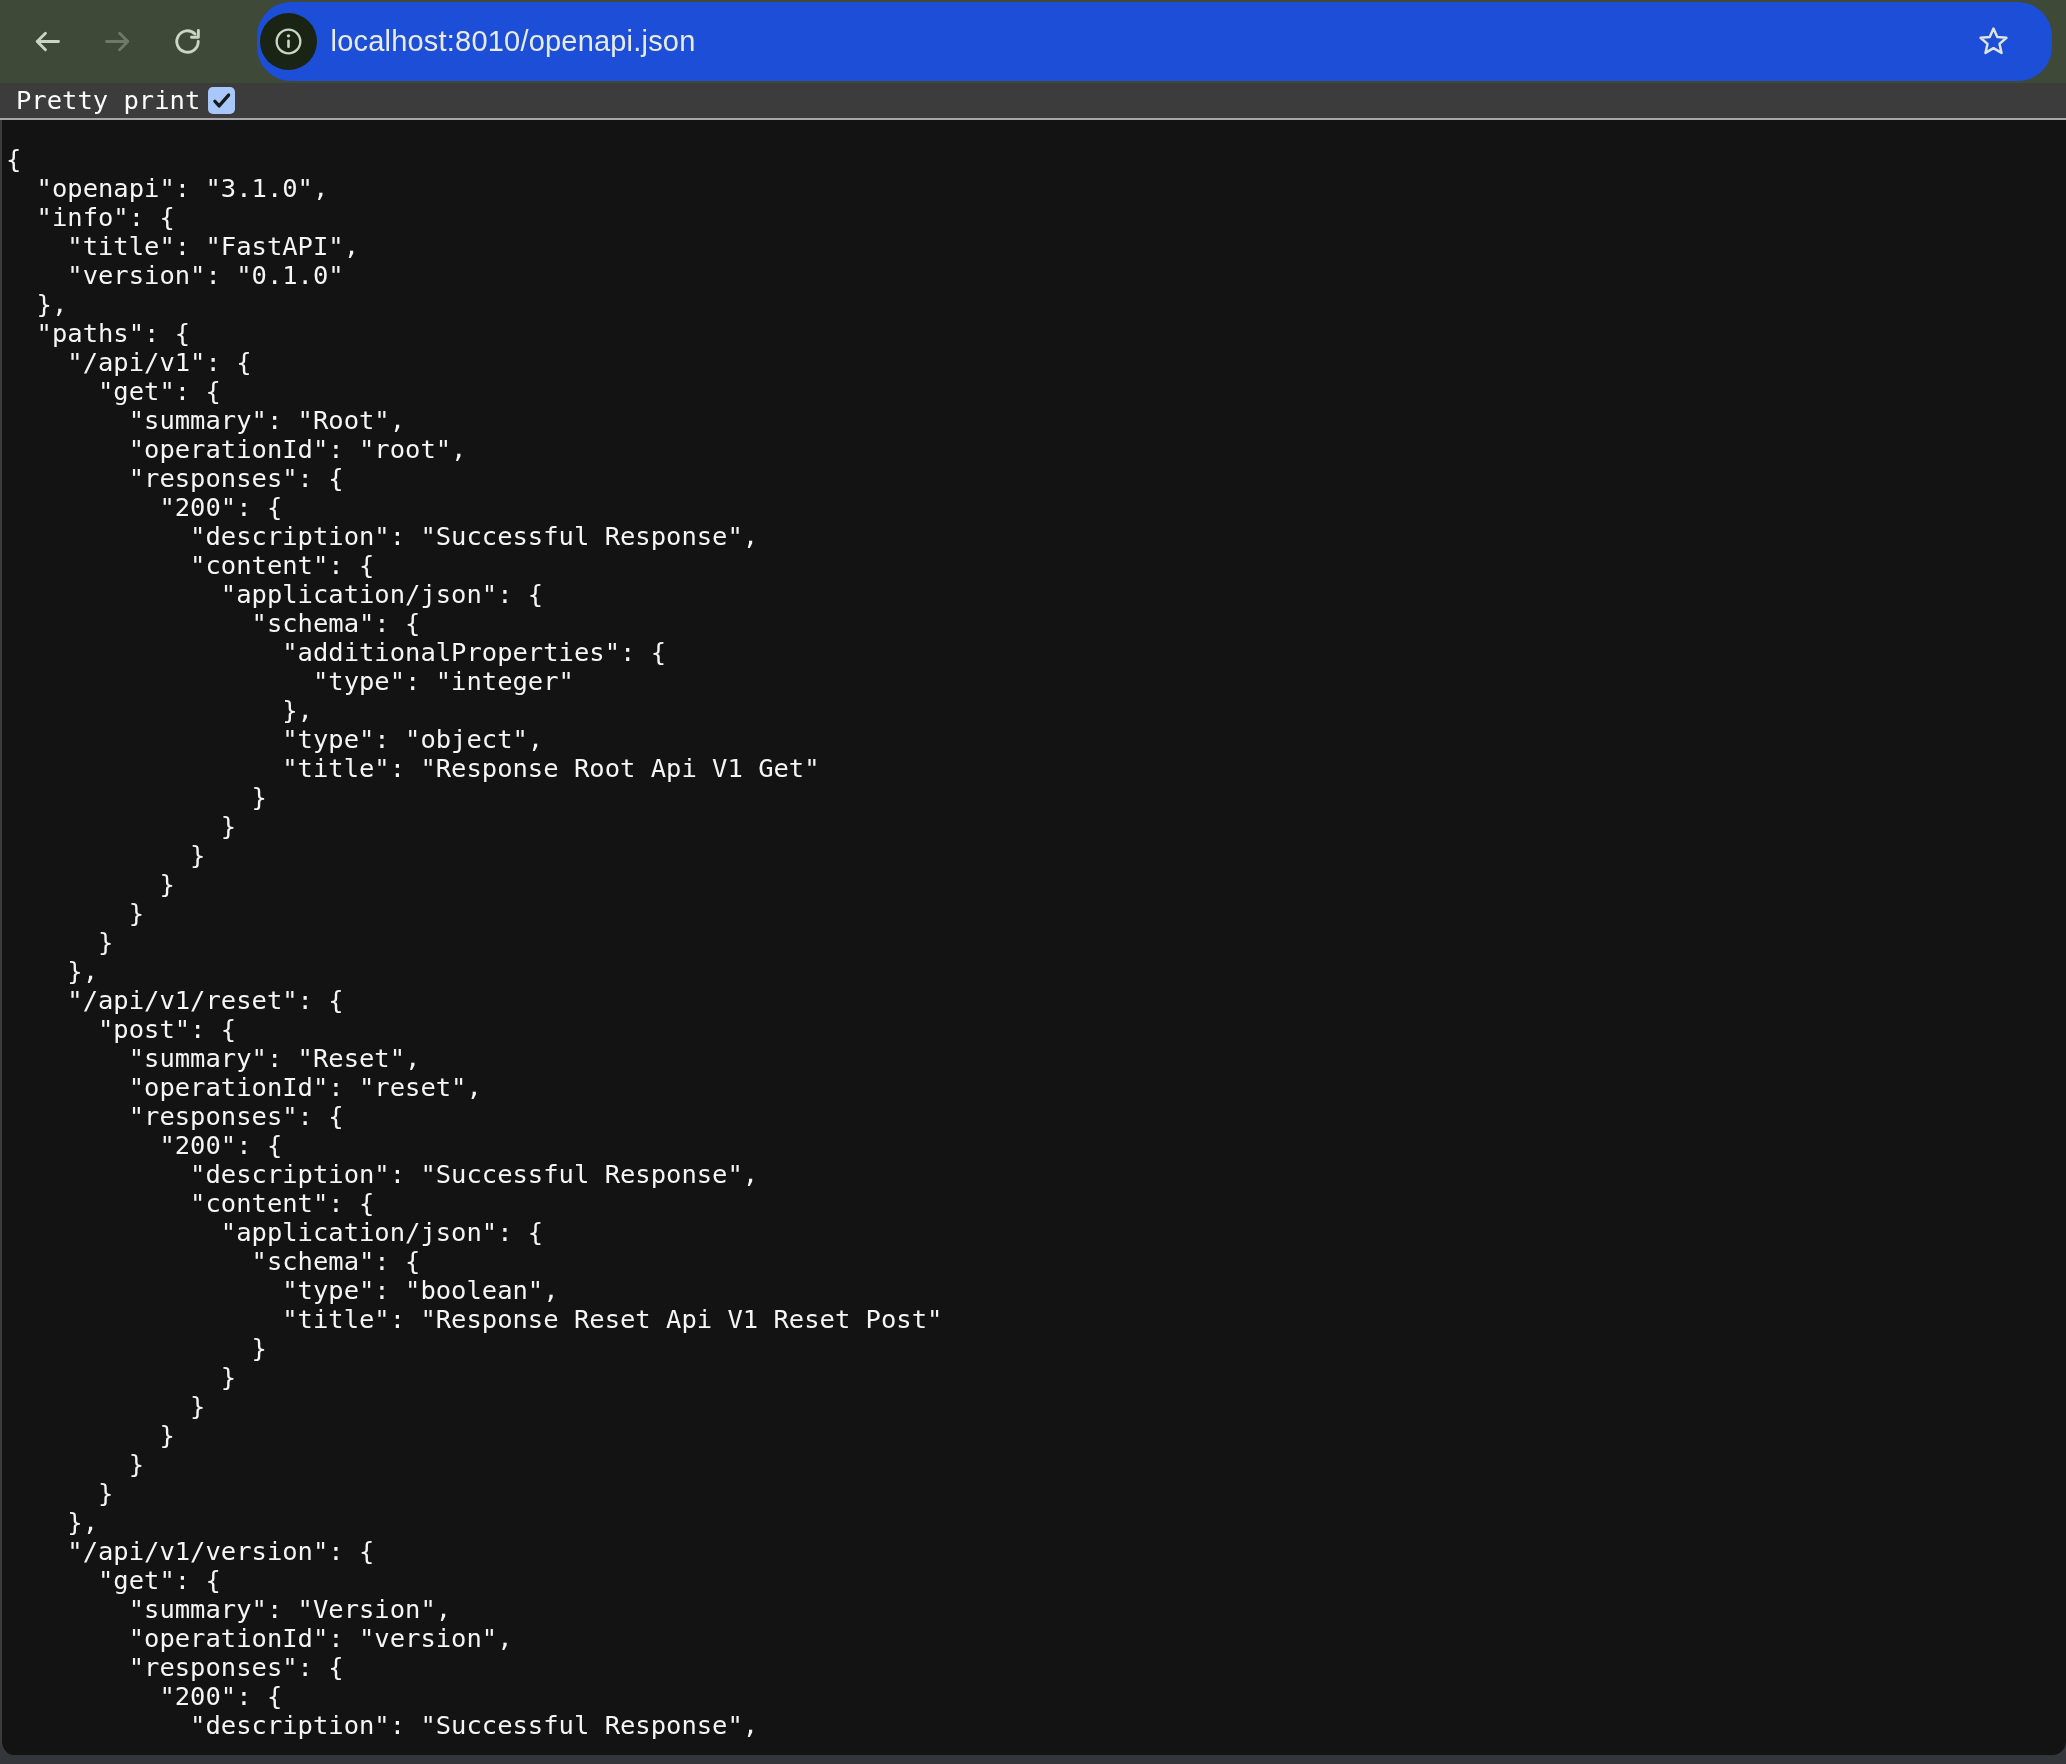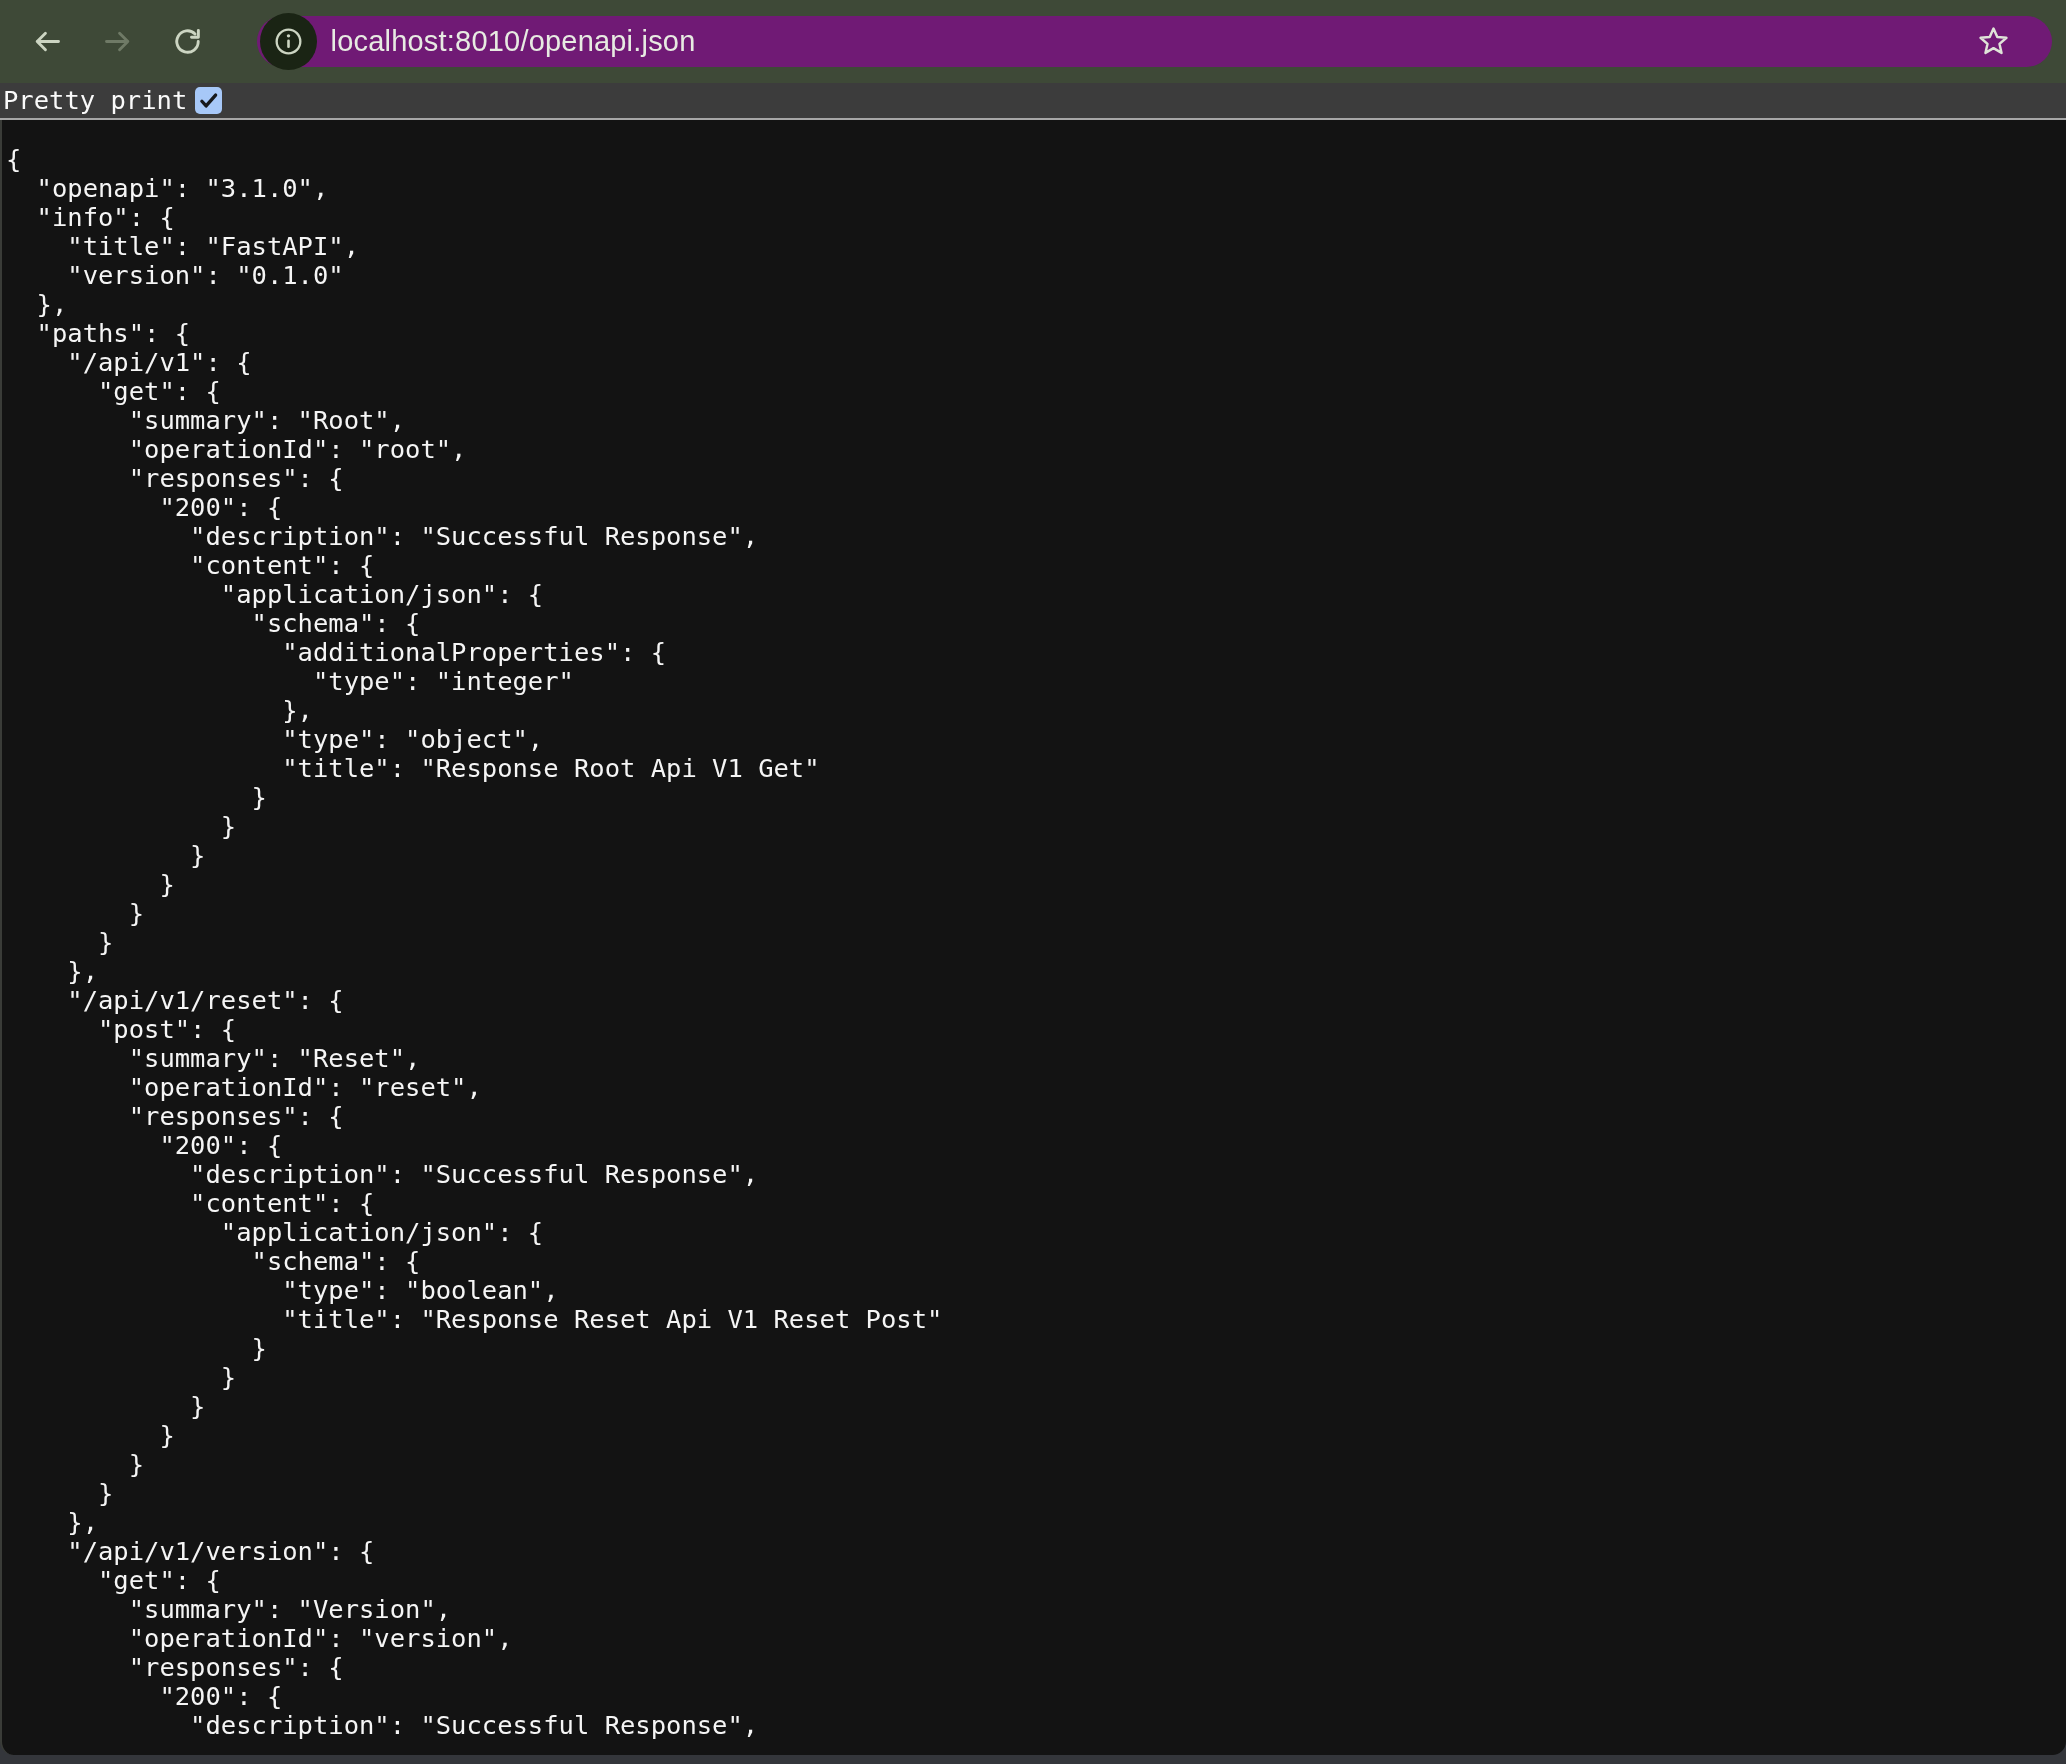--- a/index.html
+++ b/index.html
@@ -32,22 +32,22 @@
     align-items: center;
     justify-content: center;
     cursor: pointer;
   }
   .tbtn svg { width: 33px; height: 33px; }
   .icon-stroke { fill: none; stroke: #ccd5c2; stroke-width: 2.1; stroke-linecap: round; stroke-linejoin: round; }
   .disabled .icon-stroke { stroke: #6f7a66; }
 
   .omnibox {
     flex: 1;
-    height: 51px;
-    background: #701a75;
+    height: 79px;
+    background: #1d4ed8;
     border-radius: 34px;
     margin-left: 19.6px;
     margin-right: 13.7px;
     display: flex;
     align-items: center;
     cursor: text;
   }
   .chip {
     width: 57px;
     height: 57px;
@@ -85,21 +85,21 @@
   .star svg { width: 37px; height: 37px; }
   .star-stroke { fill: none; stroke: #dfe4d8; stroke-width: 1.6; stroke-linejoin: round; }
 
   
   .ppbar {
     height: 35px;
     background: #3c3c3c;
     border-bottom: 2px solid #a6a6a6;
     display: flex;
     align-items: center;
-    padding-left: 3px;
+    padding-left: 16px;
   }
   .pplabel {
     font-family: "DejaVu Sans Mono", monospace;
     font-size: 25.5px;
     line-height: 35px;
     color: #fafafa;
     white-space: pre;
   }
   .ppcheck {
     width: 27.4px;

